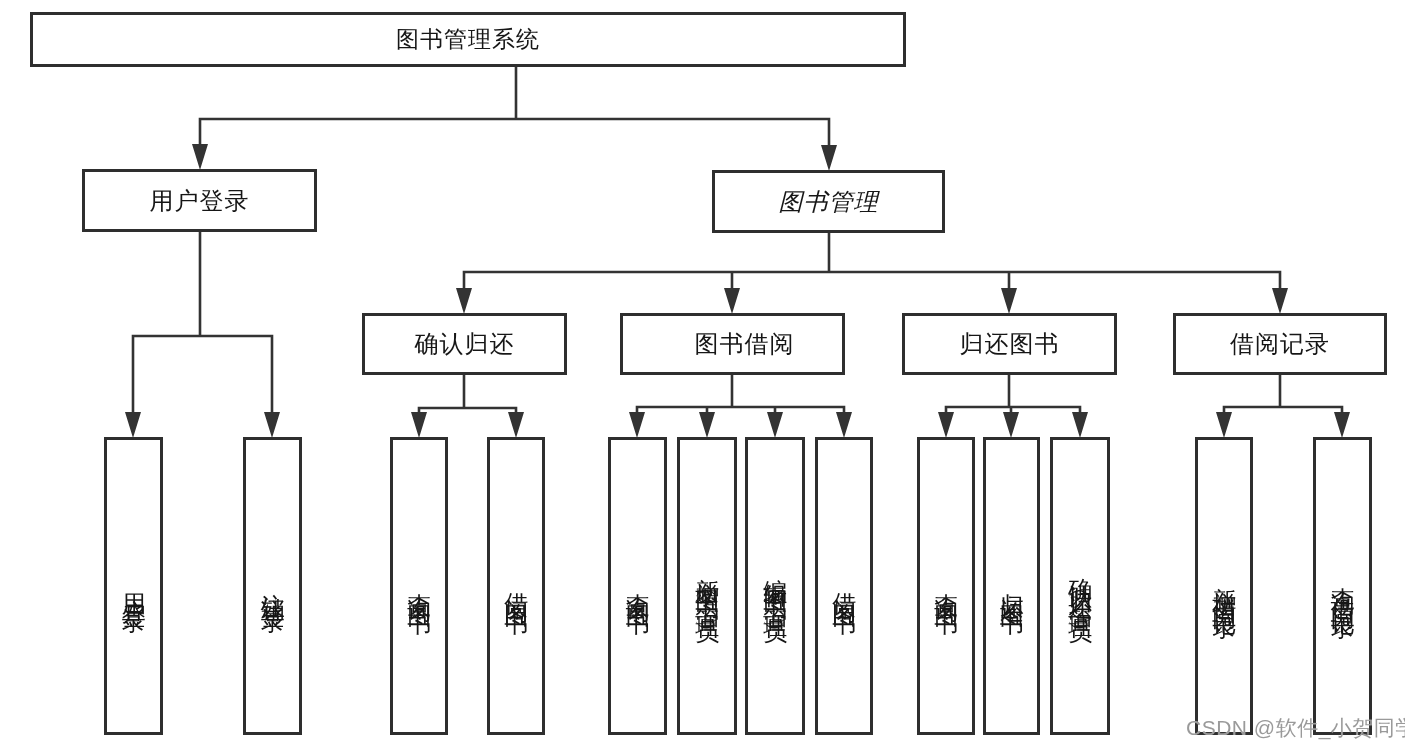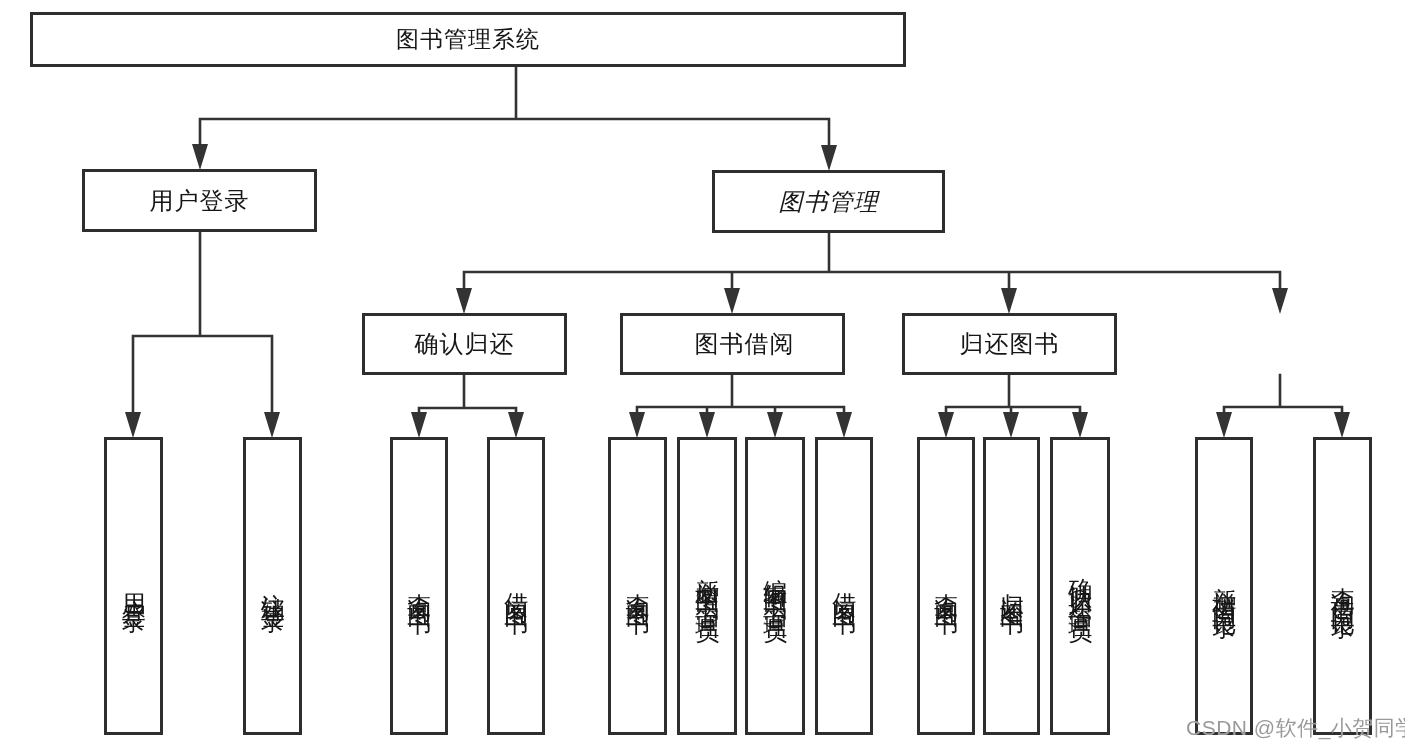--- a/index.html
+++ b/index.html
@@ -135,20 +135,23 @@
 
   <div class="node" style="left:362px; top:313px; width:205px; height:62px;">
     <span class="h-label">确认归还</span>
   </div>
   <div class="node" style="left:620px; top:313px; width:225px; height:62px;padding-left:24px;">
     <span class="h-label">图书借阅</span>
   </div>
   <div class="node" style="left:902px; top:313px; width:215px; height:62px;">
     <span class="h-label">归还图书</span>
   </div>
+  <div class="node" style="left:1173px; top:313px; width:214px; height:62px;">
+    <span class="h-label">借阅记录</span>
+  </div>
 
   <div class="node leaf" style="left:104px; top:437px; width:59px; height:298px;">
     <span class="v-label">用户登录</span>
   </div>
   <div class="node leaf" style="left:243px; top:437px; width:59px; height:298px;">
     <span class="v-label">注销登录</span>
   </div>
 
   <div class="node leaf" style="left:390px; top:437px; width:58px; height:298px;">
     <span class="v-label">查询图书</span>

